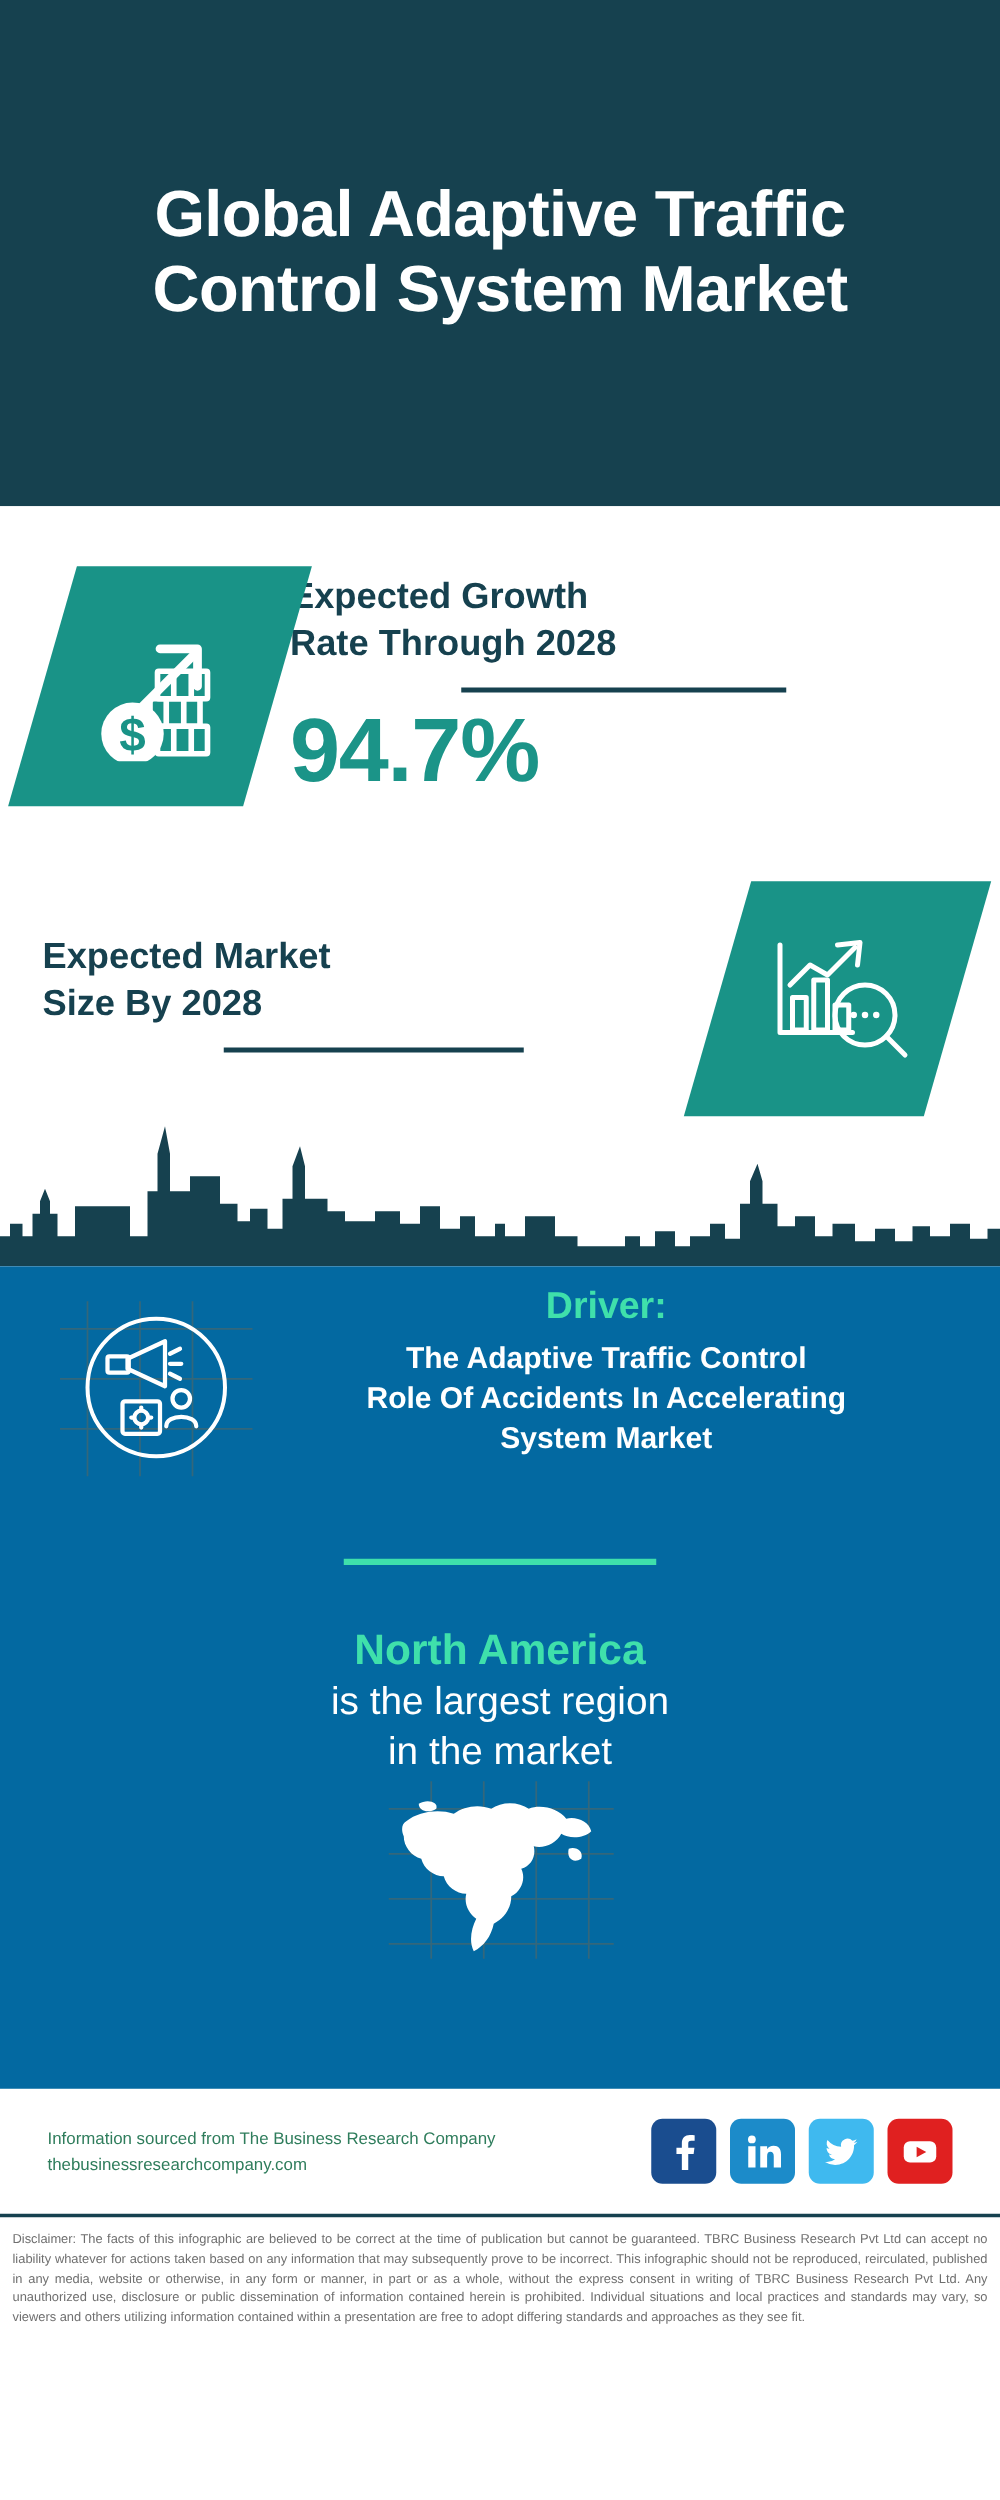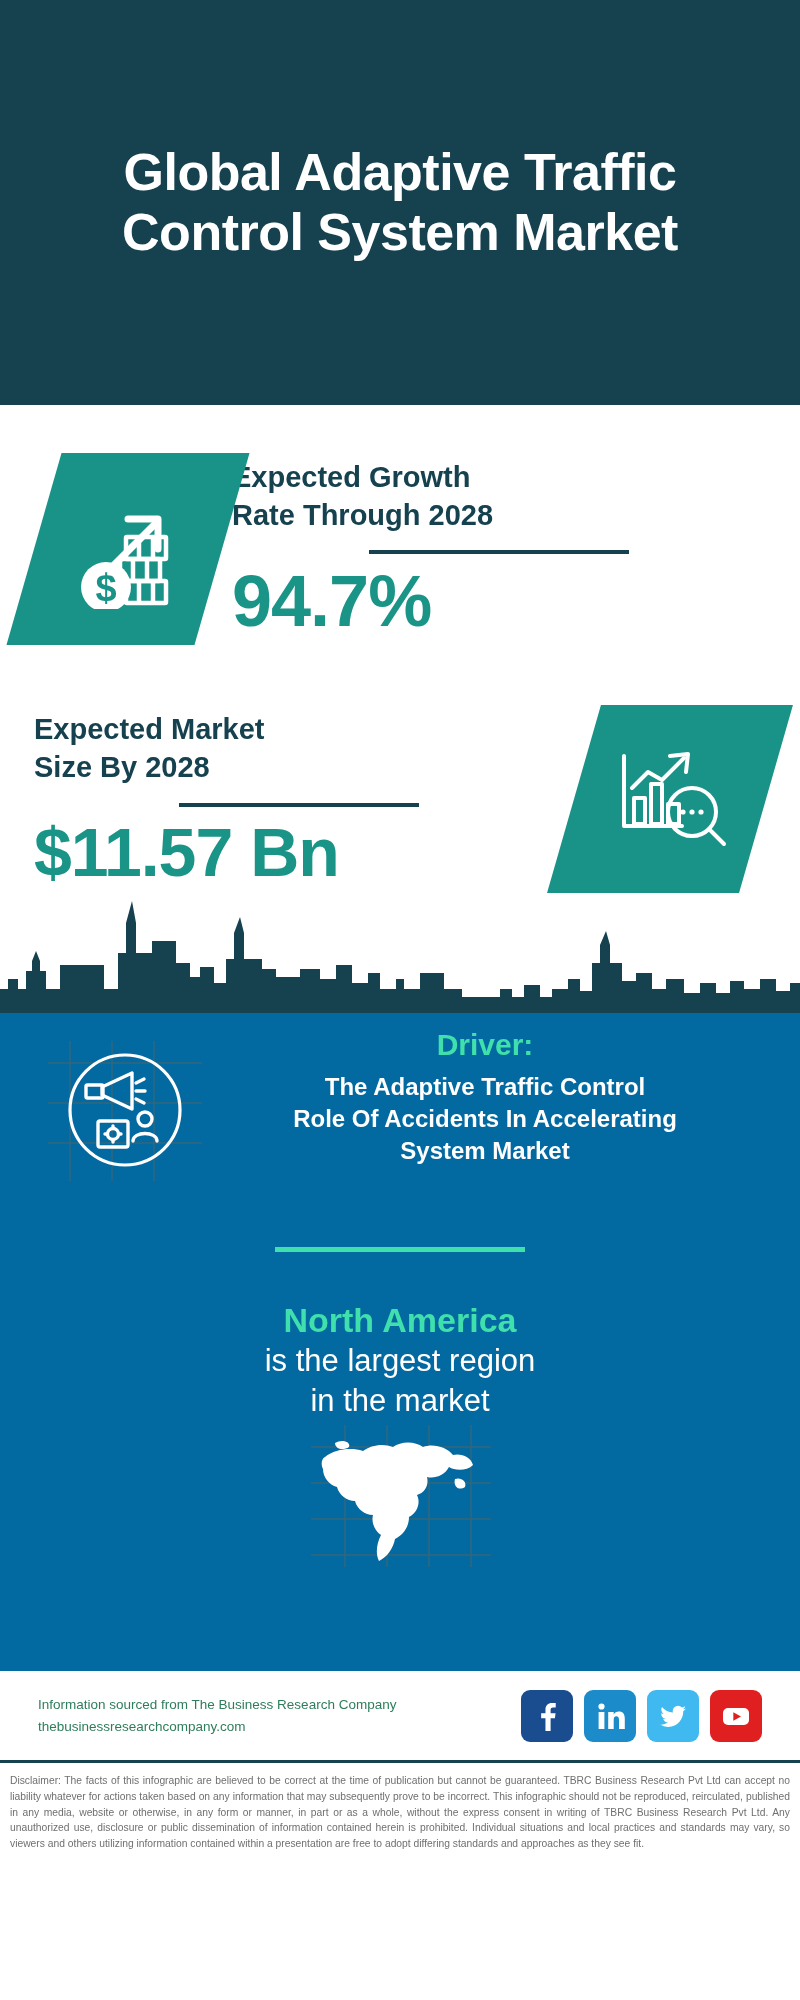--- a/index.html
+++ b/index.html
@@ -90,21 +90,21 @@
   
   .region-row { display:flex; align-items:center; padding:0 30px; }
   .region-text { flex:1; text-align:center; }
   .region-name { color:#3fe0ab; font-size:34px; font-weight:bold; line-height:1.2; }
   .region-sub  { color:#ffffff; font-size:31px; font-weight:normal; line-height:1.3; }
   .region-map-wrap { flex:0 0 210px; display:flex; justify-content:center; }
 
   
   .footer {
     background:#ffffff;
-    height:92px;
+    height:103px;
     display:flex; align-items:center;
     padding:0 38px;
     border-bottom:3px solid #16414f;
   }
   .footer-src { flex:1; }
   .footer-src div {
     color:#2f7d5c; font-size:13.5px; line-height:1.62;
   }
   .social { display:flex; gap:11px; align-items:center; }
   .social-btn {
@@ -165,21 +165,20 @@
       <div class="rule" style="width:260px;"></div>
       <div class="stat-value" style="font-size:72px;">94.7%</div>
     </div>
   </div>
 
   <div class="stat-row" style="padding:60px 34px 0 34px;">
     <div class="stat-text">
       <div class="stat-label">Expected Market</div>
       <div class="stat-label">Size By 2028</div>
       <div class="rule" style="width:240px;"></div>
-      <div class="stat-value" style="font-size:68px;">$11.57 Bn</div>
     </div>
     <div class="para-icon" style="width:192px;height:188px;margin-left:10px;">
       <svg width="124" height="118" viewBox="0 0 124 118">
         <g stroke="#ffffff" stroke-width="4" fill="none" stroke-linecap="round" stroke-linejoin="round">
 
           <path d="M16 16 L16 86 L74 86"></path>
           <rect x="26" y="58" width="11" height="26"></rect>
           <rect x="43" y="44" width="11" height="40"></rect>
           <rect x="60" y="64" width="11" height="20"></rect>
 

